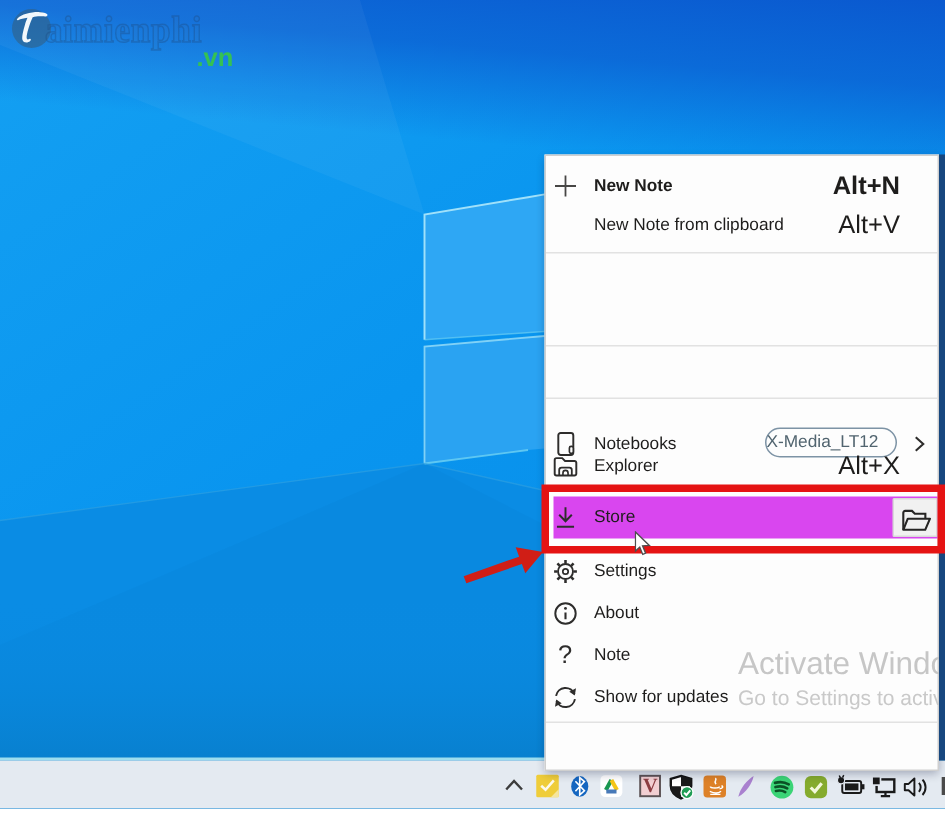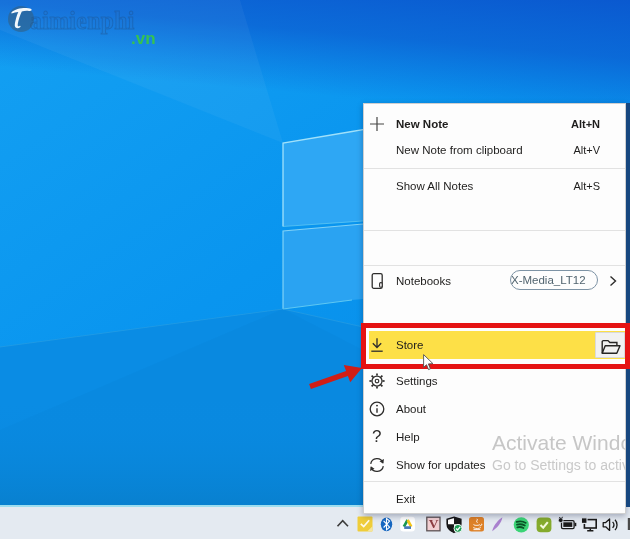--- a/index.html
+++ b/index.html
@@ -9,26 +9,26 @@
   
   #logo{position:absolute;left:0;top:0;width:200px;height:50px;z-index:3;}
   
   #menu{position:absolute;left:363px;top:103px;width:263px;height:411px;
     background:#fdfdfd;border:1px solid #cfcfcf;box-sizing:border-box;
     box-shadow:0 2px 6px rgba(0,10,50,.3);z-index:5;}
   .row{position:absolute;left:0;width:261px;height:28px;}
   .lbl{position:absolute;left:32px;top:50%;transform:translateY(-50%);
     font-size:11.5px;color:#1e1d1c;white-space:nowrap;}
   .sc{position:absolute;right:25px;top:50%;transform:translateY(-50%);
-    font-size:11px;color:#1e1d1c;margin-left:48px;}
+    font-size:17px;color:#1e1d1c;margin-left:48px;}
   .sep{position:absolute;left:0px;width:261px;height:1px;background:#e2e2e2;}
   .ic{position:absolute;left:6px;top:50%;transform:translateY(-50%);width:20px;height:20px;}
   .chev{position:absolute;right:7px;top:50%;transform:translateY(-50%);width:10px;height:12px;}
   
-  #storerow{background:#fde047;}
+  #storerow{background:#d946ef;}
   
   #redbox{position:absolute;left:361px;top:323px;width:269px;height:46px;
     border:5px solid #e51313;box-sizing:border-box;z-index:9;}
   
   #wm1{position:absolute;left:492px;top:430.5px;font-size:21px;color:#c6c6c6;white-space:nowrap;z-index:7;}
   #wm2{position:absolute;left:492px;top:457px;font-size:14px;color:#c9c9c9;white-space:nowrap;z-index:7;}
   
   #strip{position:absolute;left:626px;top:103px;width:4px;height:404px;background:#17477f;z-index:8;}
   
   #bar{position:absolute;left:0;top:507px;width:630px;height:35px;background:#e4eaf1;z-index:2;}
@@ -93,36 +93,41 @@
           <path d="M10,3 V17 M3,10 H17" stroke="#474645" stroke-width="1.2" fill="none"></path>
         </svg>
       <div class="lbl" style="font-weight:bold;">New Note</div>
       <div class="sc" style="font-weight:bold;">Alt+N</div>
     </div>
     <div class="row" style="top:32px;">
       <div class="lbl">New Note from clipboard</div>
       <div class="sc">Alt+V</div>
     </div>
     <div class="sep" style="top:63.5px;"></div>
-    <div class="row" style="top:67.8px;">
-      <div class="lbl">Show All Notes</div>
-      <div class="sc">Alt+S</div>
-    </div>
     <div class="sep" style="top:125.5px;"></div>
     <div class="sep" style="top:160.5px;"></div>
-    <div class="row" style="top:163px;">
+    <div class="row" style="top:178px;">
       <svg class="ic" style="left:3px" viewBox="0 0 20 20">
         <rect x="5.2" y="2.7" width="10" height="14.6" rx="1.6" stroke="#2e2d2c" stroke-width="1.3" fill="none"></rect>
         <rect x="12.6" y="11.6" width="2.6" height="4.6" rx="1.1" stroke="#2e2d2c" stroke-width="1.1" fill="#fdfdfd"></rect>
       </svg>
       <div class="lbl">Notebooks</div>
       <div style="position:absolute;left:146px;top:3px;width:86px;height:18px;border:1.5px solid #7d93a5;border-radius:11px;text-align:left;line-height:18px;font-size:11.5px;color:#51646f;">X-Media_LT12</div>
       <svg class="chev" viewBox="0 0 10 12">
           <path d="M2.5,1.5 L7.5,6 L2.5,10.5" stroke="#2e2d2c" stroke-width="1.4" fill="none"></path>
         </svg>
+    </div>
+    <div class="row" style="top:193px;">
+      <svg class="ic" style="left:3px" viewBox="0 0 20 20">
+        <path d="M2.8,5.6 a1.2,1.2 0 0 1 1.2,-1.2 h3.8 l1.9,1.9 h6.3 a1.2,1.2 0 0 1 1.2,1.2 v7.3 a1.2,1.2 0 0 1 -1.2,1.2 h-12 a1.2,1.2 0 0 1 -1.2,-1.2 Z" stroke="#2e2d2c" stroke-width="1.3" fill="none"></path>
+        <path d="M5.8,16 v-3.6 a1.6,1.6 0 0 1 1.6,-1.6 h5.2 a1.6,1.6 0 0 1 1.6,1.6 V16" stroke="#2e2d2c" stroke-width="1.2" fill="none"></path>
+        <path d="M8.3,16 v-1.7 a1.7,1.7 0 0 1 3.4,0 V16" stroke="#2e2d2c" stroke-width="1.1" fill="none"></path>
+      </svg>
+      <div class="lbl">Explorer</div>
+      <div class="sc">Alt+X</div>
     </div>
     <div class="row" id="storerow" style="top:227px;height:28px;left:5px;width:256px;">
       <svg class="ic" style="left:-2px" viewBox="0 0 20 20">
         <path d="M10,3.2 V12 M5.8,8.2 L10,12.5 L14.2,8.2" stroke="#2e2d2c" stroke-width="1.3" fill="none"></path>
         <path d="M4.3,16.2 H15.7" stroke="#2e2d2c" stroke-width="1.3" fill="none"></path>
       </svg>
       <div class="lbl" style="left:27px;">Store</div>
       <div style="position:absolute;right:0px;top:0.5px;width:30px;height:26px;background:#f1f1f1;border:1px solid #d9d9d9;border-radius:1px;box-sizing:border-box;">
         <svg style="position:absolute;left:5px;top:6px;" width="20" height="17" viewBox="0 0 20 17">
           <path d="M1.2,14.2 V2.8 a1.2,1.2 0 0 1 1.2,-1.2 h4.6 l1.9,1.9 h7 v2.8" stroke="#262524" stroke-width="1.4" fill="none"></path>
@@ -150,35 +155,32 @@
           <line x1="4.6" y1="4.6" x2="6.2" y2="6.2"></line>
             <line x1="13.8" y1="13.8" x2="15.4" y2="15.4"></line>
           <line x1="4.6" y1="15.4" x2="6.2" y2="13.8"></line>
             <line x1="13.8" y1="6.2" x2="15.4" y2="4.6"></line>
         </g>
       </svg>
       <div class="lbl">Settings</div>
     </div>
     <div class="row" style="top:319.4px;">
       <div style="position:absolute;left:8px;top:50%;transform:translateY(-50%);font-size:17px;color:#2e2d2c;">?</div>
-      <div class="lbl">Help</div>
+      <div class="lbl">Note</div>
     </div>
     <div class="row" style="top:347.3px;">
       <svg class="ic" style="left:3px" viewBox="0 0 20 20">
         <path d="M3.7,8.9 A6.4,6.4 0 0 1 16.0,7.8" stroke="#2e2d2c" stroke-width="1.3" fill="none"></path>
         <polygon points="17.0,3.9 16.2,8.7 12.5,6.2" fill="#2e2d2c"></polygon>
         <path d="M16.3,11.1 A6.4,6.4 0 0 1 4.0,12.2" stroke="#2e2d2c" stroke-width="1.3" fill="none"></path>
         <polygon points="3.0,16.1 3.8,11.3 7.5,13.8" fill="#2e2d2c"></polygon>
       </svg>
       <div class="lbl">Show for updates</div>
     </div>
     <div class="sep" style="top:376.5px;"></div>
-    <div class="row" style="top:381px;">
-      <div class="lbl">Exit</div>
-    </div>
   </div>
   <div id="redbox"></div>
   <div id="wm1">Activate Windows</div>
   <div id="wm2">Go to Settings to activate Windows.</div>
   <div id="strip"></div>
   <div id="bar">
     <svg style="position:absolute;left:0;top:7px;" width="630" height="28" viewBox="0 0 630 28">
 
       <polyline points="337.5,12.3 342.7,6.6 348,12.3" stroke="#3c3c3c" stroke-width="1.6" fill="none"></polyline>
 

